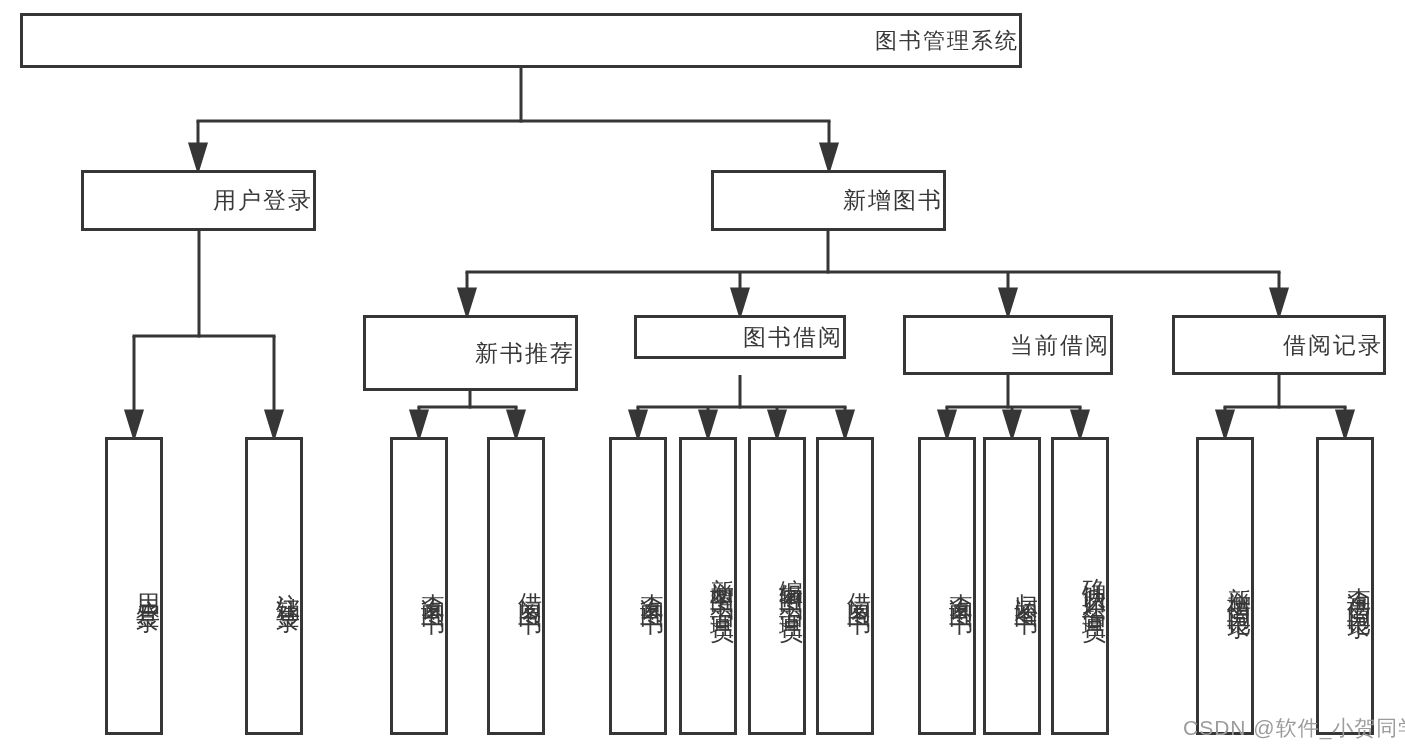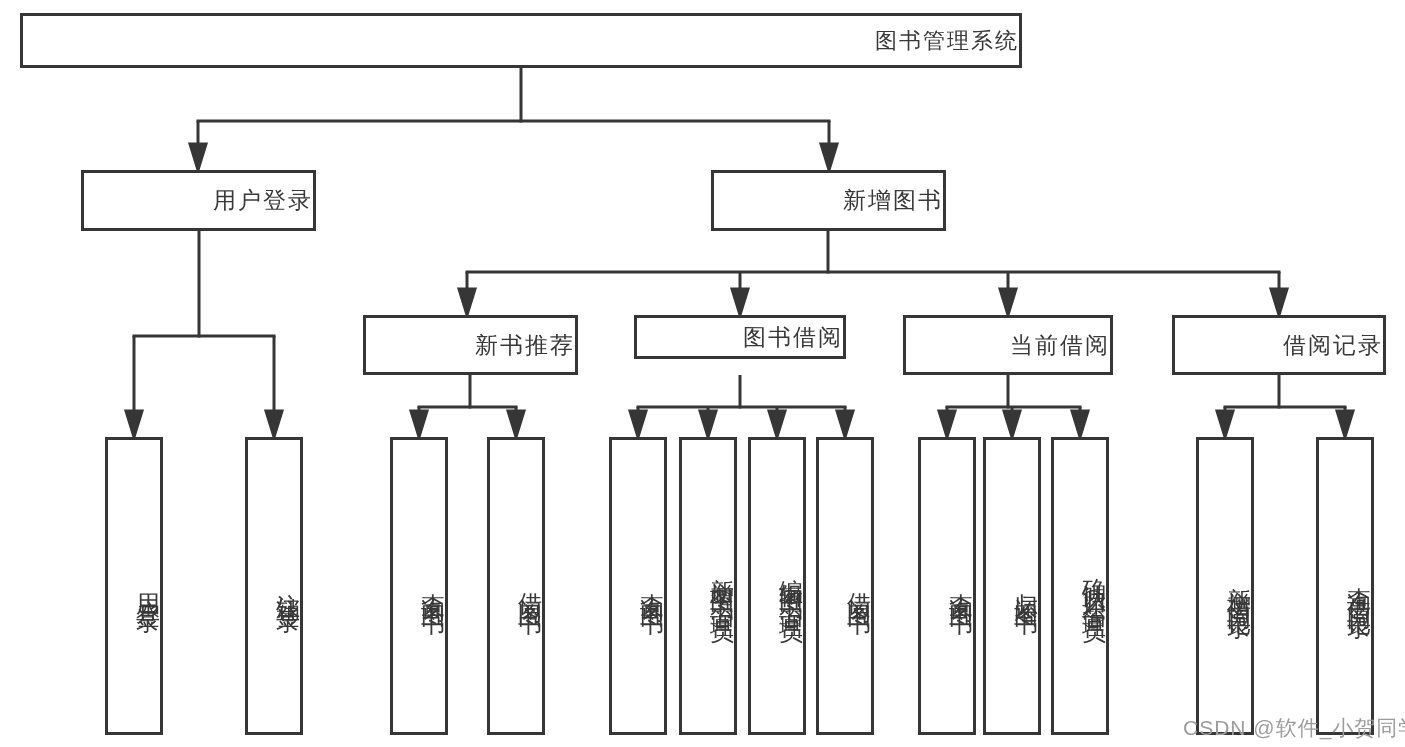--- a/index.html
+++ b/index.html
@@ -102,21 +102,21 @@
     <span class="hlabel">图书管理系统</span>
   </div>
 
   <div class="box" style="left:81px; top:170px; width:235px; height:61px;">
     <span class="hlabel">用户登录</span>
   </div>
   <div class="box" style="left:711px; top:170px; width:235px; height:61px;">
     <span class="hlabel">新增图书</span>
   </div>
 
-  <div class="box" style="left:363px; top:315px; width:215px; height:60px;padding-left:43px;">
+  <div class="box" style="left:363px; top:315px; width:215px; height:76px;padding-left:43px;">
     <span class="hlabel">新书推荐</span>
   </div>
   <div class="box" style="left:634px; top:315px; width:212px; height:44px;">
     <span class="hlabel">图书借阅</span>
   </div>
   <div class="box" style="left:903px; top:315px; width:210px; height:60px;">
     <span class="hlabel">当前借阅</span>
   </div>
   <div class="box" style="left:1172px; top:315px; width:214px; height:60px;">
     <span class="hlabel">借阅记录</span>

